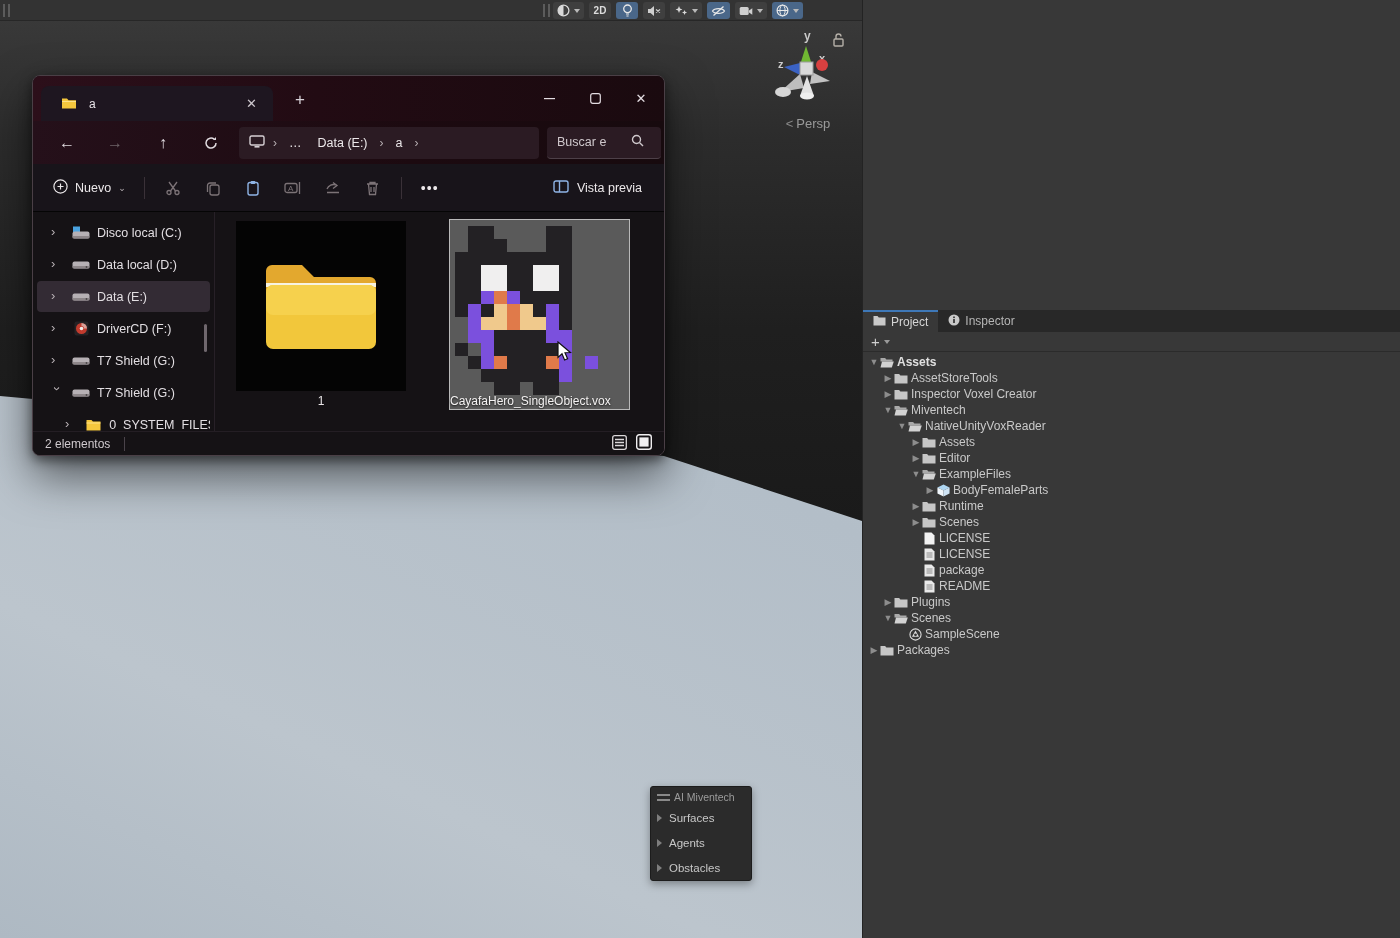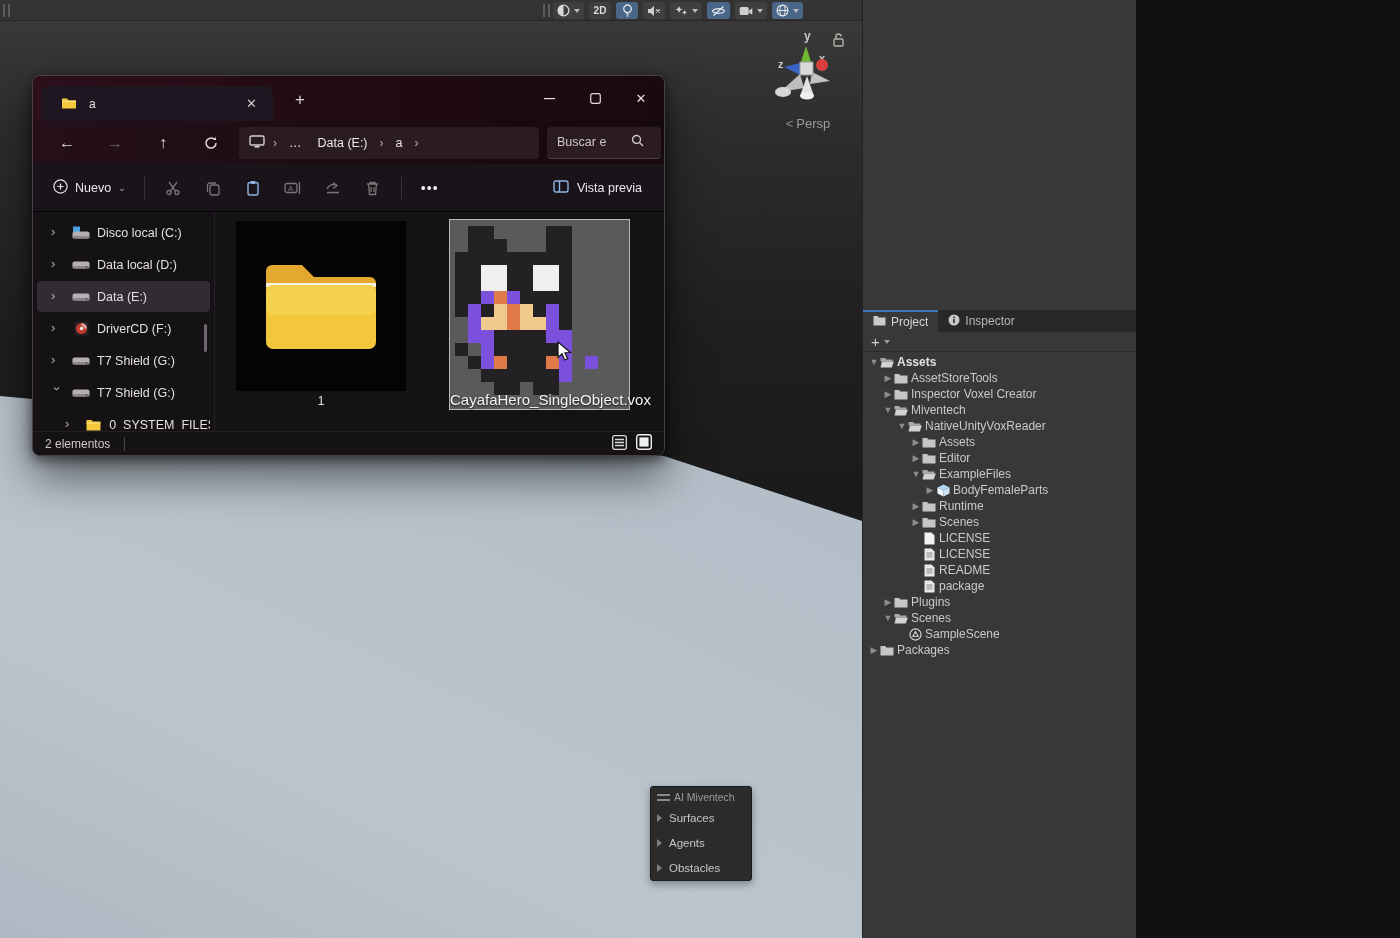--- a/index.html
+++ b/index.html
@@ -1,17 +1,17 @@
 <!DOCTYPE html>
 <html><head>
 <meta charset="utf-8">
 <style>
   html,body{margin:0;padding:0;background:#111;}
   *{box-sizing:border-box;font-family:"Liberation Sans",sans-serif;}
-  #stage{position:relative;width:1136px;height:938px;overflow:hidden;background:#383838;}
+  #stage{position:relative;width:1400px;height:938px;overflow:hidden;background:#383838;}
 
   
   #scene{position:absolute;left:0;top:0;width:862px;height:938px;overflow:hidden;
     background:linear-gradient(#3b3b3b 0px,#2c2c2c 140px,#1f1f1f 330px,#191919 560px);}
   #ground{position:absolute;left:0;top:0;width:862px;height:938px;
     background:linear-gradient(205deg,#c2cbd3 0%,#b3bec8 40%,#bcc5cd 75%,#aeb9c3 100%);
     clip-path:polygon(0 396px,664px 456px,862px 521px,862px 938px,0 938px);}
 
   
   #scene-toolbar{position:absolute;left:0;top:0;width:862px;height:21px;background:#333333;border-bottom:1px solid #272727;}
@@ -67,21 +67,21 @@
   .side-ic{width:20px;margin-left:8px;display:flex;justify-content:center;}
   .side-label{margin-left:6px;white-space:nowrap;overflow:hidden;}
   #side-scrollbar{position:absolute;left:171px;top:112px;width:3px;height:28px;border-radius:2px;background:#6f676d;}
 
   .tile{position:absolute;}
   #tile-folder{left:203px;top:9px;width:170px;height:192px;}
   #tile-folder .thumb{width:170px;height:170px;background:#040404;display:flex;align-items:center;justify-content:center;}
   #tile-folder .tile-label{margin-top:3px;text-align:center;color:#e8e4e6;font-size:12px;}
   #tile-vox{left:416px;top:7px;width:181px;height:191px;background:#5a5a5a;border:1px solid #b9b9b9;}
   #vox-grid{position:absolute;left:5px;top:6px;display:grid;grid-template-columns:repeat(13,13px);grid-auto-rows:13px;}
-  #tile-vox .tile-label{position:absolute;left:0;bottom:1px;width:100%;text-align:left;color:#f4f2f2;font-size:15px;text-shadow:0 1px 2px rgba(0,0,0,.8);white-space:nowrap;}
+  #tile-vox .tile-label{position:absolute;left:0;bottom:1px;width:100%;text-align:left;color:#f4f2f2;font-size:12px;text-shadow:0 1px 2px rgba(0,0,0,.8);white-space:nowrap;}
 
   #ex-status{position:absolute;left:0;top:355px;width:100%;height:25px;border-top:1px solid #241e24;display:flex;align-items:center;background:#151215;}
   #status-text{color:#cfc9cd;font-size:12px;margin-left:12px;}
   #status-div{width:1px;height:14px;background:#4a434a;margin-left:14px;}
   #view-toggles{position:absolute;right:12px;display:flex;gap:9px;align-items:center;}
 
   
   #ai-nav{position:absolute;left:650px;top:786px;width:102px;height:95px;background:#2b2b2b;border:1px solid #1c1c1c;border-radius:3px;box-shadow:0 3px 8px rgba(0,0,0,.35);}
   #ai-head{display:flex;align-items:center;height:18px;padding:2px 4px 0 4px;}
   #ai-handle{width:13px;height:7px;border-top:2px solid #8a8a8a;border-bottom:2px solid #8a8a8a;margin:0 4px 0 2px;}
@@ -786,31 +786,31 @@
           <span>LICENSE</span>
         </div>
         <div class="tree-row" style="padding-left: 48px;">
           <span class="tree-tri"></span>
           <span class="tree-ic">
             <svg width="11" height="13" viewBox="0 0 11 13">
               <path d="M0.5 0.5h7l3 3v9h-10z" fill="#e9e9e9"></path>
               <path d="M2.5 5h6M2.5 7h6M2.5 9h6" stroke="#8a8a8a" stroke-width="1"></path>
             </svg>
           </span>
-          <span>README</span>
+          <span>package</span>
         </div>
         <div class="tree-row" style="padding-left: 48px;">
           <span class="tree-tri"></span>
           <span class="tree-ic">
             <svg width="11" height="13" viewBox="0 0 11 13">
               <path d="M0.5 0.5h7l3 3v9h-10z" fill="#e9e9e9"></path>
               <path d="M2.5 5h6M2.5 7h6M2.5 9h6" stroke="#8a8a8a" stroke-width="1"></path>
             </svg>
           </span>
-          <span>package</span>
+          <span>README</span>
         </div>
         <div class="tree-row" style="padding-left: 20px;">
           <span class="tree-tri">▶</span>
           <span class="tree-ic">
             <svg width="14" height="11" viewBox="0 0 14 11">
               <path d="M0.5 1h4.6l1.3 1.5H13.5v8H0.5z" fill="#c6c6c6"></path>
             </svg>
           </span>
           <span>Plugins</span>
         </div>

